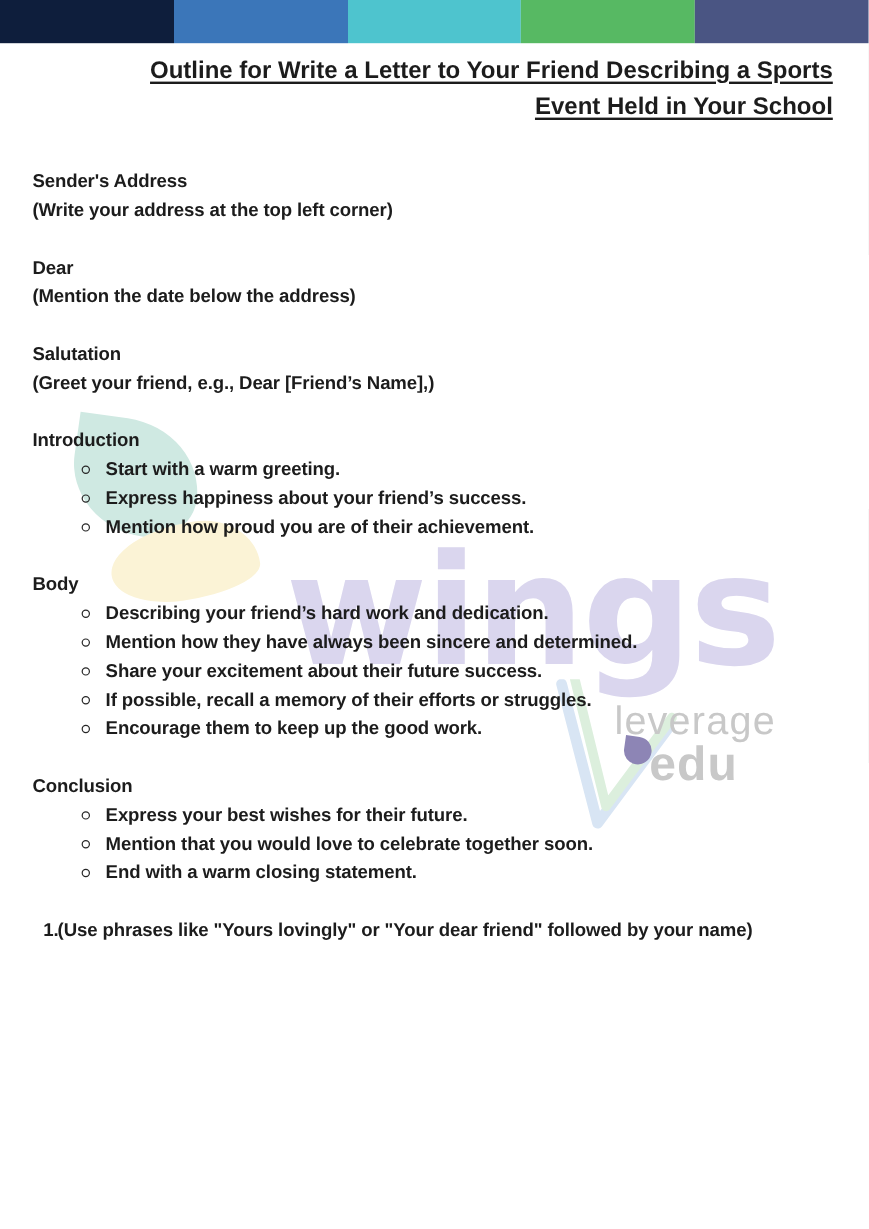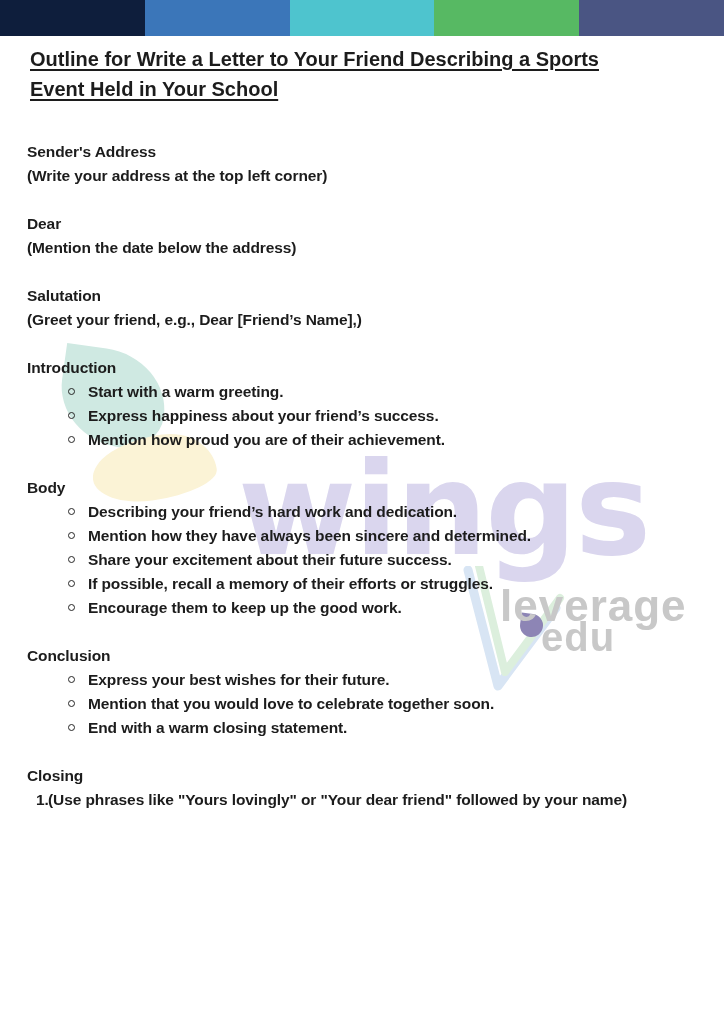--- a/index.html
+++ b/index.html
@@ -38,36 +38,36 @@
     transform:rotate(-8deg);
   }
   .wm-wordmark{
     position:absolute;left:238px;top:446px;
     font-family:"DejaVu Sans",sans-serif;
     font-weight:700;font-size:128px;line-height:1;
     letter-spacing:-2px;
     text-align:right;
   }
   .wm-brand1{
-    position:absolute;left:500px;top:584px;
-    font-weight:700;font-size:44px;line-height:1;letter-spacing:1px;
+    position:absolute;left:512px;top:584px;
+    font-weight:400;font-size:33px;line-height:1;letter-spacing:1px;
   }
   .wm-brand2{
     position:absolute;left:541px;top:617px;
     font-weight:700;font-size:40px;line-height:1;letter-spacing:1px;
   }
   .wm-pen{
     position:absolute;left:520px;top:614px;width:23px;height:23px;
     border-radius:0 100% 100% 100%;
     transform:rotate(8deg);
   }
   .wm-check{position:absolute;left:452px;top:566px;}
   
   .content{position:absolute;inset:0;z-index:1;color:#1c1c1c;}
-  .title-block{margin:44px 30px 0;text-align:left;}
+  .title-block{margin:44px 30px 0;text-align:right;}
   .title-line{
     font-size:20px;line-height:30px;font-weight:700;
     text-decoration:underline;
     text-decoration-thickness:2px;
     text-underline-offset:3px;
   }
   .sections{margin-top:36px;padding:0 20px 0 27px;}
   .section{margin-bottom:24px;}
   .section-heading{
     font-size:15.5px;line-height:24px;font-weight:700;letter-spacing:-0.1px;
@@ -154,21 +154,20 @@
         </section>
         <section class="section">
           <div class="section-heading">Conclusion</div>
           <ul class="bullets">
             <li class="bullet-item">Express your best wishes for their future.</li>
             <li class="bullet-item">Mention that you would love to celebrate together soon.</li>
             <li class="bullet-item">End with a warm closing statement.</li>
           </ul>
         </section>
         <section class="section">
-          <div class="section-heading">Closing</div>
           <div class="num-item"><span class="num">1.</span><span class="num-text">(Use phrases like "Yours lovingly" or "Your dear friend" followed by your name)</span></div>
         </section>
       </div>
   </div>
 
   <div class="bottom-bar" style="background: rgb(61, 128, 194);"></div>
   <div class="bottom-bar" style="background: rgb(75, 195, 206);"></div>
   <div class="bottom-bar" style="background: rgb(87, 185, 99);"></div>
 
 </div>

